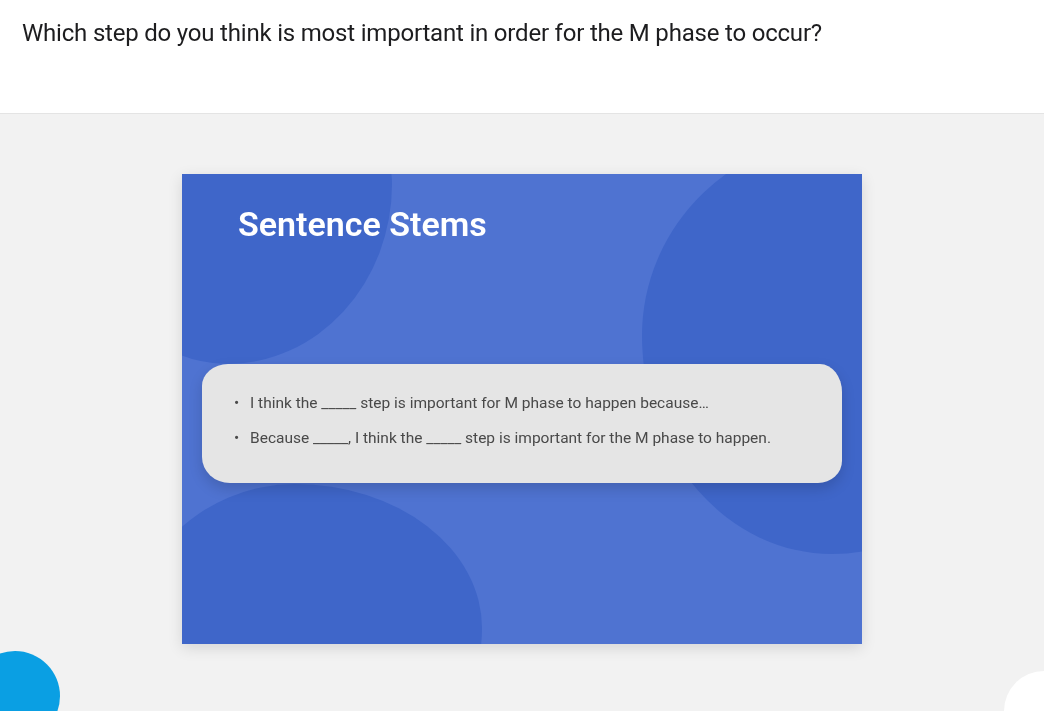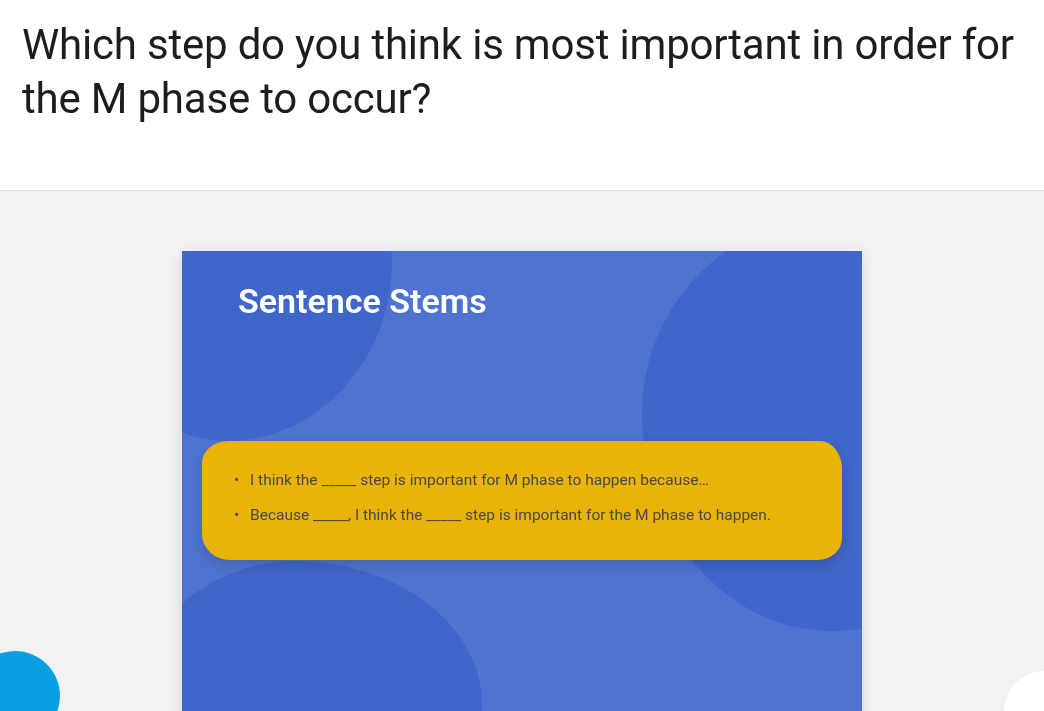--- a/index.html
+++ b/index.html
@@ -10,21 +10,21 @@
     overflow: hidden;
     position: relative;
   }
   .question-bar {
     background: #ffffff;
     width: 100%;
     padding: 18px 22px 64px 22px;
     border-bottom: 1px solid #e4e4e4;
   }
   .question-text {
-    font-size: 42px;
+    font-size: 24px;
     font-weight: 400;
     color: #1d1d1f;
     line-height: 1.28;
     letter-spacing: -0.2px;
   }
   .slide-wrap {
     display: flex;
     justify-content: center;
     padding-top: 60px;
   }
@@ -82,21 +82,21 @@
     line-height: 1.25;
     padding: 10px 16px 12px 16px;
     border-radius: 0 0 12px 12px;
     text-align: left;
   }
   .card {
     position: absolute;
     left: 20px;
     right: 20px;
     top: 190px;
-    background: #eab308;
+    background: #e5e5e5;
     border-radius: 26px 22px 24px 28px / 22px 28px 22px 26px;
     padding: 28px 30px 26px 30px;
     box-shadow: 0 6px 14px rgba(0,0,0,0.15);
   }
   .card ul {
     list-style: none;
   }
   .card li {
     position: relative;
     padding-left: 18px;

